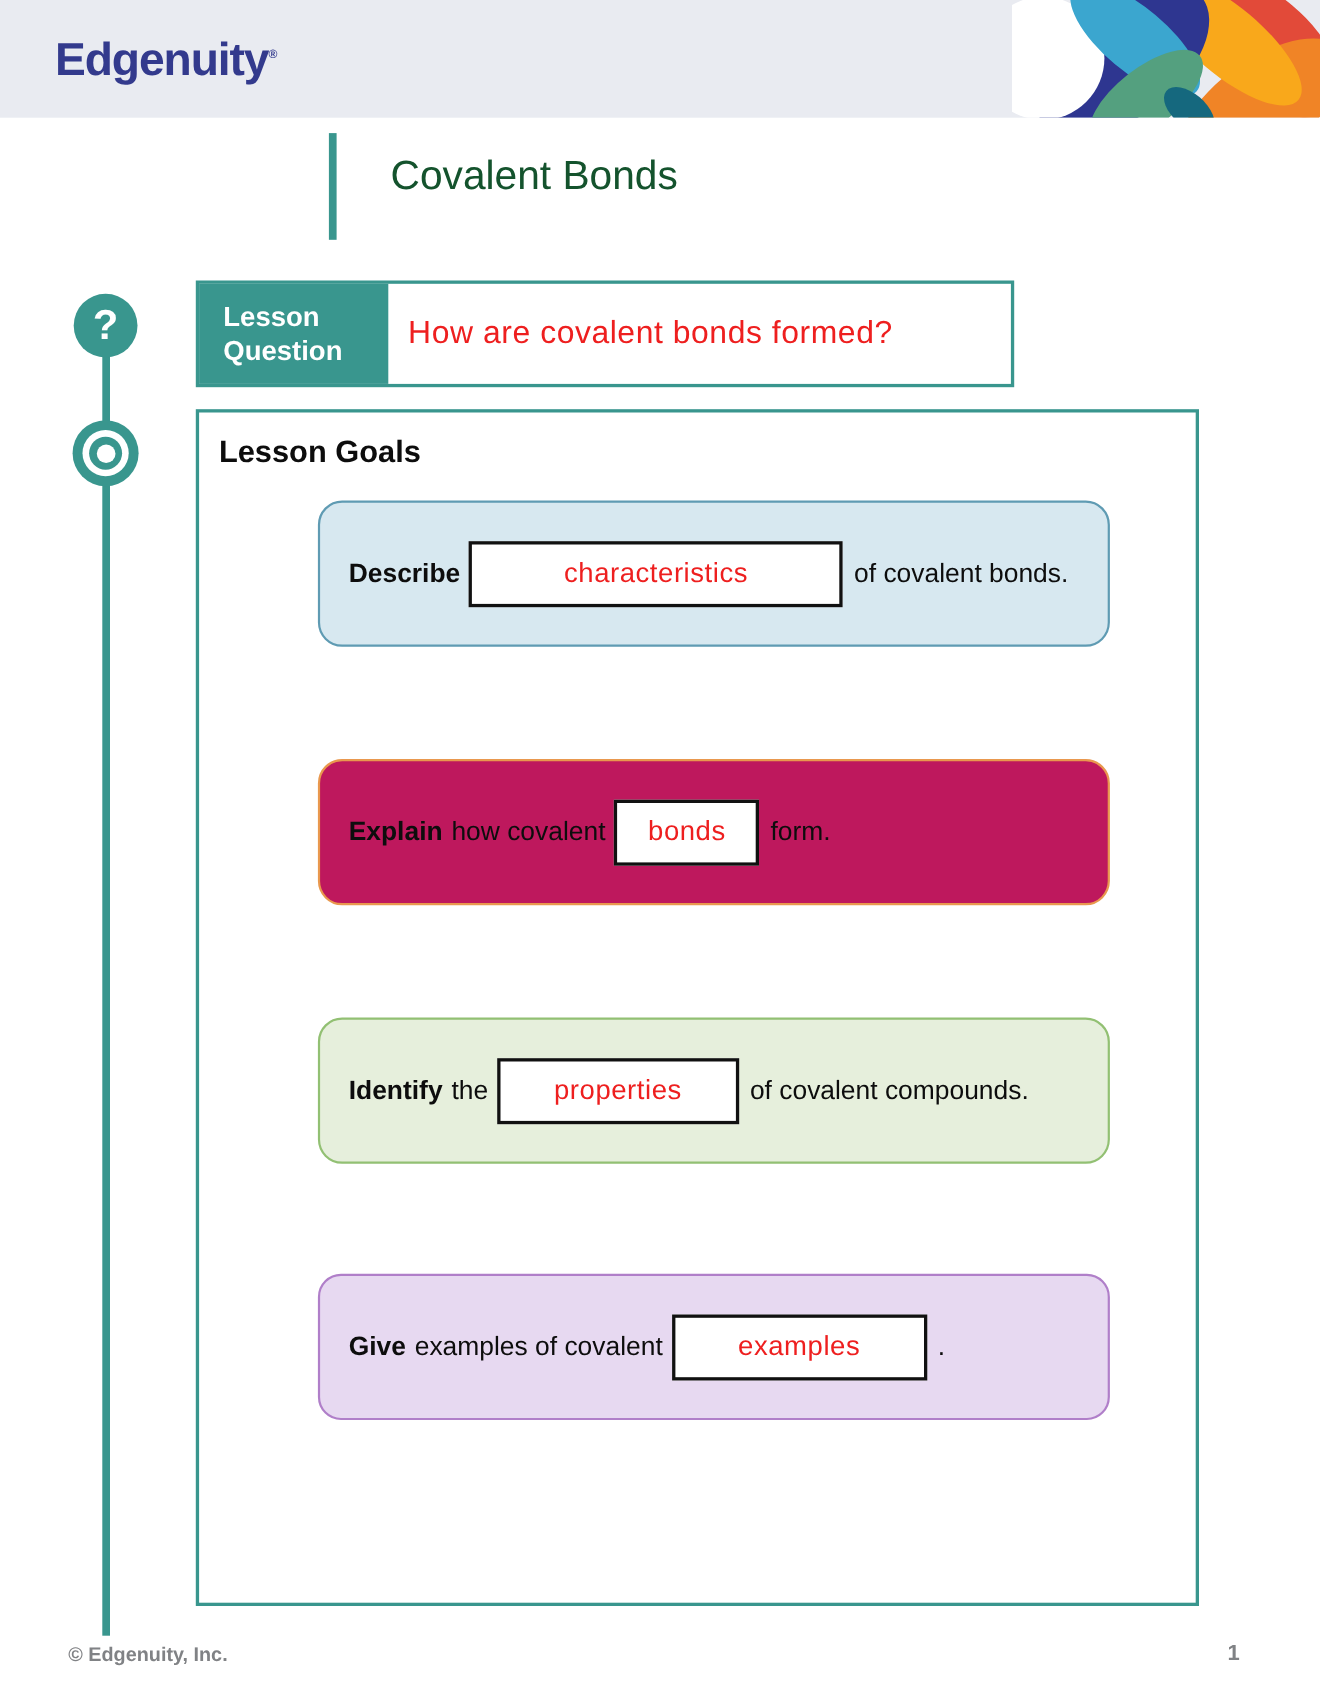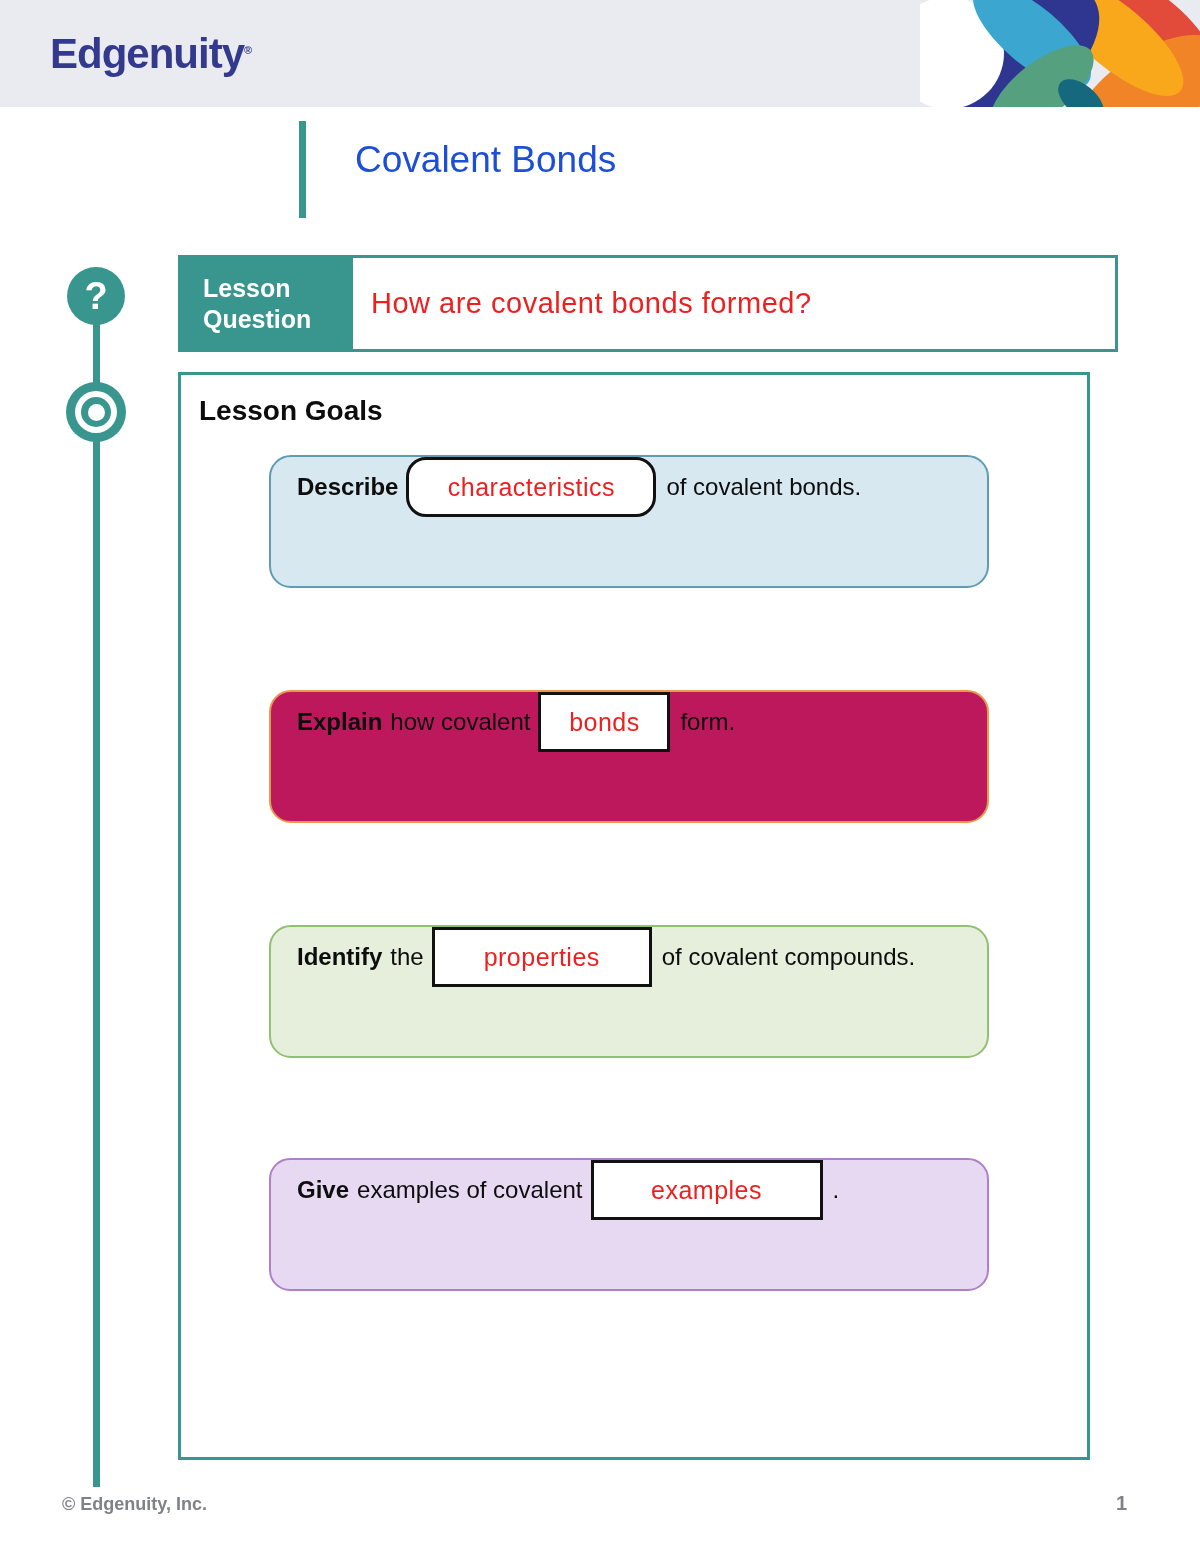--- a/index.html
+++ b/index.html
@@ -22,78 +22,78 @@
     position:absolute;left:50px;top:30px;font-size:42px;font-weight:bold;
     color:var(--indigo);letter-spacing:-1px;
   }
   .logo sup{font-size:11px;vertical-align:top;line-height:40px;}
   .pinwheel{position:absolute;right:0;top:0;width:280px;height:107px;overflow:hidden;}
 
   
   .titlerow{position:absolute;left:0;top:107px;width:1200px;height:120px;}
   .warmup{position:absolute;left:70px;top:22px;font-size:46px;font-weight:bold;color:var(--teal);}
   .divider{position:absolute;left:299px;top:14px;width:7px;height:97px;background:var(--teal);}
-  .doc-title{position:absolute;left:355px;top:32px;font-size:37px;color:#1d4ed8;}
+  .doc-title{position:absolute;left:355px;top:32px;font-size:37px;color:#14532d;}
 
   
   .vline{position:absolute;left:93px;top:298px;width:7px;height:1189px;background:var(--teal);}
   .q-icon{
     position:absolute;left:67px;top:267px;width:58px;height:58px;border-radius:50%;
     background:var(--teal);color:#fff;font-size:38px;font-weight:bold;
     display:flex;align-items:center;justify-content:center;
   }
   .target{
     position:absolute;left:66px;top:382px;width:60px;height:60px;border-radius:50%;
     background:var(--teal);display:flex;align-items:center;justify-content:center;
   }
   .target .t2{width:42px;height:42px;border-radius:50%;background:#fff;
     display:flex;align-items:center;justify-content:center;}
   .target .t3{width:30px;height:30px;border-radius:50%;background:var(--teal);
     display:flex;align-items:center;justify-content:center;}
   .target .t4{width:17px;height:17px;border-radius:50%;background:#fff;}
 
   
   .lq-box{
-    position:absolute;left:178px;top:255px;width:940px;height:97px;
+    position:absolute;left:178px;top:255px;width:744px;height:97px;
     border:3px solid var(--teal);background:#fff;display:flex;align-items:stretch;
   }
   .lq-label{
     width:172px;flex:0 0 172px;background:var(--teal);color:#fff;
     font-size:25px;font-weight:bold;line-height:31px;
     display:flex;flex-direction:column;justify-content:center;padding-left:22px;
   }
   .lq-answer{
     flex:1;display:flex;align-items:center;padding-left:18px;
     color:var(--red);font-size:29px;letter-spacing:0.5px;
   }
 
   
   .goals-box{
     position:absolute;left:178px;top:372px;width:912px;height:1088px;
     border:3px solid var(--teal);background:#fff;
   }
   .goals-title{position:absolute;left:18px;top:20px;font-size:28px;font-weight:bold;color:#0d0d0d;}
   .goal{
-    position:absolute;left:88px;width:720px;height:133px;border:2px solid;
-    border-radius:22px;display:flex;align-items:flex-start;padding-left:26px;
+    position:absolute;left:108px;width:720px;height:133px;border:2px solid;
+    border-radius:22px;display:flex;align-items:center;padding-left:26px;
   }
   .goal.g0{top:80px;}
   .goal.g1{top:315px;}
   .goal.g2{top:550px;}
   .goal.g3{top:783px;}
   .goal-row{display:flex;align-items:center;font-size:24px;color:#0d0d0d;}
   .goal-row .verb{font-weight:bold;margin-right:8px;}
   .goal-row .pre{margin-right:8px;}
   .goal-row .pre:empty{display:none;margin:0;}
   .answer-box{
     background:#fff;border:3px solid #111;height:60px;margin-right:10px;
     display:flex;align-items:center;justify-content:center;
     color:var(--red);font-size:25px;letter-spacing:0.5px;
   }
-  .answer-box.w0{width:250px;border-radius:20px;}
+  .answer-box.w0{width:340px;}
   .answer-box.w1{width:132px;}
   .answer-box.w2{width:220px;}
   .answer-box.w3{width:232px;}
 
   
   .copyright{position:absolute;left:62px;top:1494px;font-size:18px;font-weight:bold;color:var(--gray);}
   .pagenum{position:absolute;left:1116px;top:1492px;font-size:20px;font-weight:bold;color:var(--gray);}
 </style>
 </head>
 <body>

